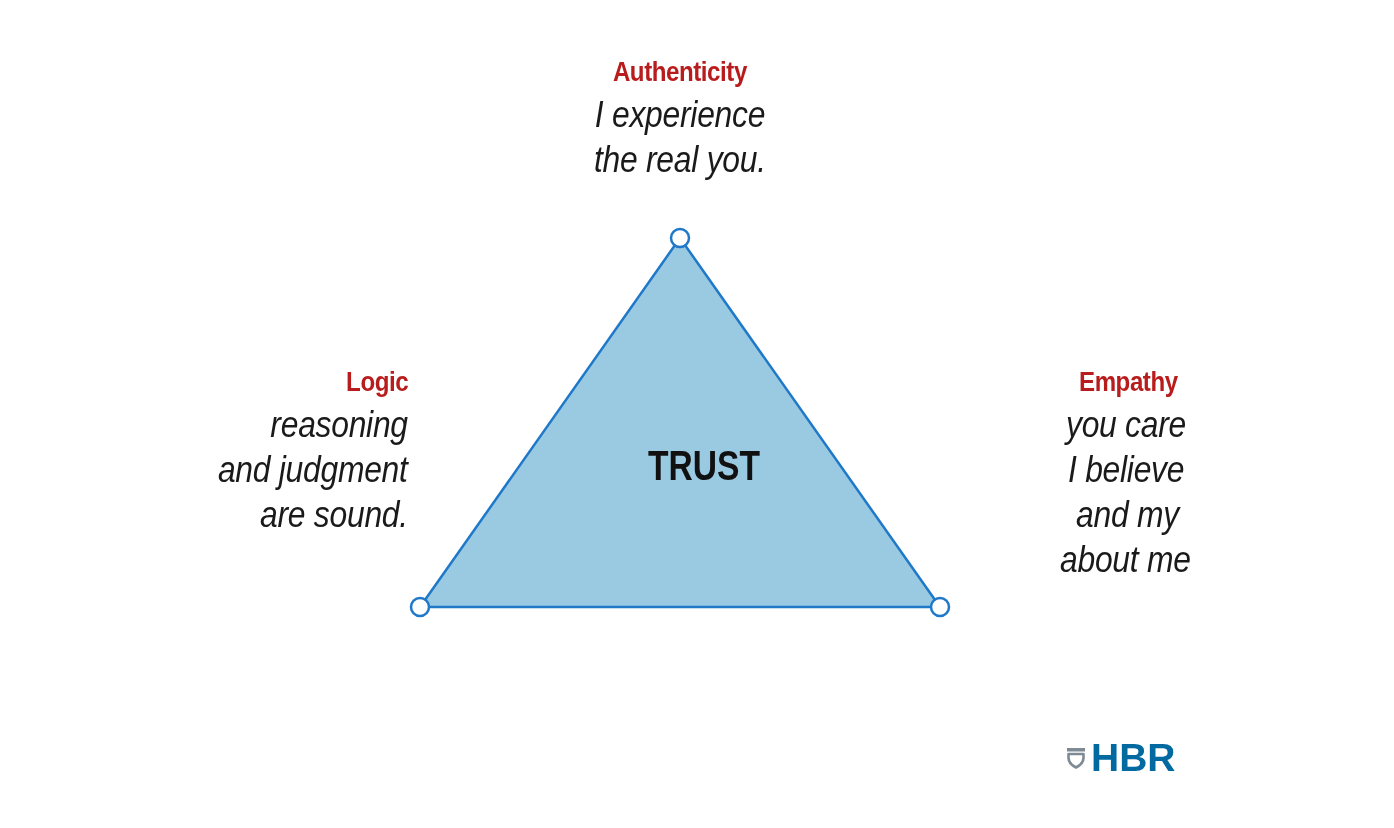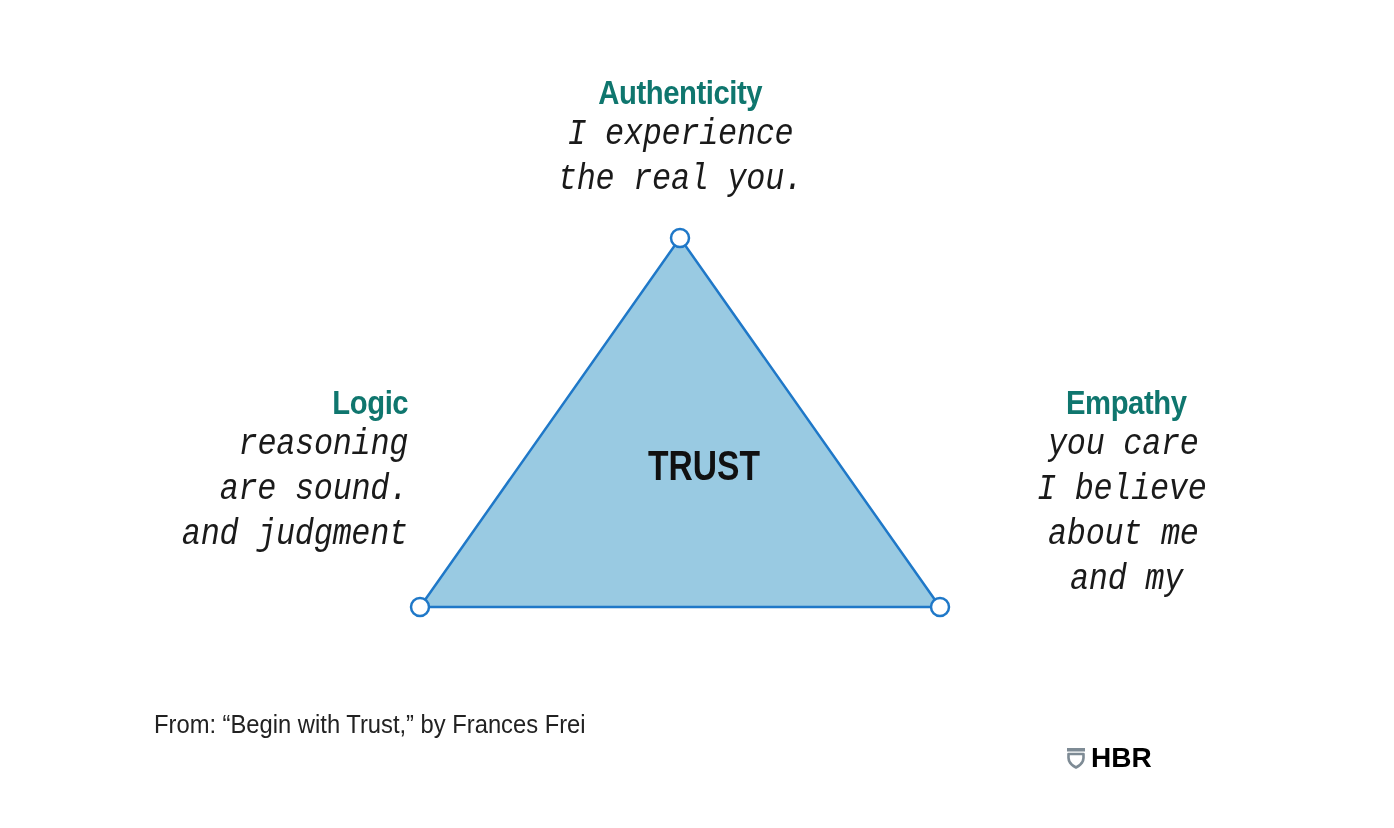--- a/index.html
+++ b/index.html
@@ -21,29 +21,28 @@
       top: 0;
       width: 1394px;
       height: 828px;
     }
     .label-block {
       position: absolute;
     }
     .label-title {
       font-family: "Liberation Sans", sans-serif;
       font-weight: bold;
-      font-size: 34px;
+      font-size: 28px;
       line-height: 40px;
-      color: #0f766e;
+      color: #b91c1c;
       white-space: nowrap;
       letter-spacing: -0.5px;
-      margin-top: 20px;
     }
     .label-desc {
-      font-family: Liberation Mono, monospace;
+      font-family: Liberation Sans, sans-serif;
       font-style: italic;
       font-size: 37px;
       line-height: 45px;
       color: #1a1a1a;
       white-space: nowrap;
       letter-spacing: -0.3px;
     }
     .condensed {
       display: inline-block;
       transform: scaleX(0.86);
@@ -104,23 +103,23 @@
       left: 1066px;
       top: 743px;
       height: 30px;
       display: flex;
       align-items: center;
       gap: 5px;
     }
     .logo-text {
       font-family: "Liberation Sans", sans-serif;
       font-weight: bold;
-      font-size: 28px;
+      font-size: 39px;
       line-height: 30px;
-      color: #000000;
+      color: #0369a1;
       letter-spacing: 0px;
     }
   </style>
 </head>
 <body>
 
 <svg class="diagram-svg" viewBox="0 0 1394 828" xmlns="http://www.w3.org/2000/svg">
   <polygon points="680,238 420,607 940,607" fill="#99cae2" stroke="#1f78c8" stroke-width="2.5" stroke-linejoin="round"></polygon>
   <circle cx="680" cy="238" r="9" fill="#ffffff" stroke="#1f78c8" stroke-width="2.5"></circle>
   <circle cx="420" cy="607" r="9" fill="#ffffff" stroke="#1f78c8" stroke-width="2.5"></circle>
@@ -129,38 +128,37 @@
 
 <div class="label-block" id="block-top">
   <div class="label-title"><span class="condensed">Authenticity</span></div>
   <div class="label-desc"><span class="condensed">I experience</span></div>
   <div class="label-desc"><span class="condensed">the real you.</span></div>
 </div>
 
 <div class="label-block" id="block-left">
   <div class="label-title"><span class="condensed">Logic</span></div>
   <div class="label-desc"><span class="condensed">reasoning</span></div>
+  <div class="label-desc"><span class="condensed">and judgment</span></div>
   <div class="label-desc"><span class="condensed">are sound.</span></div>
-  <div class="label-desc"><span class="condensed">and judgment</span></div>
 </div>
 
 <div class="label-block" id="block-right">
   <div class="label-title"><span class="condensed">Empathy</span></div>
   <div class="label-desc"><span class="condensed">you care</span></div>
   <div class="label-desc"><span class="condensed">I believe</span></div>
+  <div class="label-desc"><span class="condensed">and my</span></div>
   <div class="label-desc"><span class="condensed">about me</span></div>
-  <div class="label-desc"><span class="condensed">and my</span></div>
 </div>
 
 <div class="center-label">
   <span class="condensed">TRUST</span>
 </div>
 
 <div class="source-note">
-  <div><span class="condensed">From: “Begin with Trust,” by Frances Frei</span></div>
 </div>
 
 <div class="logo">
   <svg width="20" height="22" viewBox="0 0 20 22" xmlns="http://www.w3.org/2000/svg">
     <rect x="1" y="1" width="18" height="3.5" fill="#7e8b95"></rect>
     <path d="M2.5 7 L17.5 7 L17.5 11 C17.5 15.5 14 18.5 10 20.5 C6 18.5 2.5 15.5 2.5 11 Z" fill="none" stroke="#7e8b95" stroke-width="2.6" stroke-linejoin="round"></path>
   </svg>
   <span class="logo-text">HBR</span>
 </div>
 

